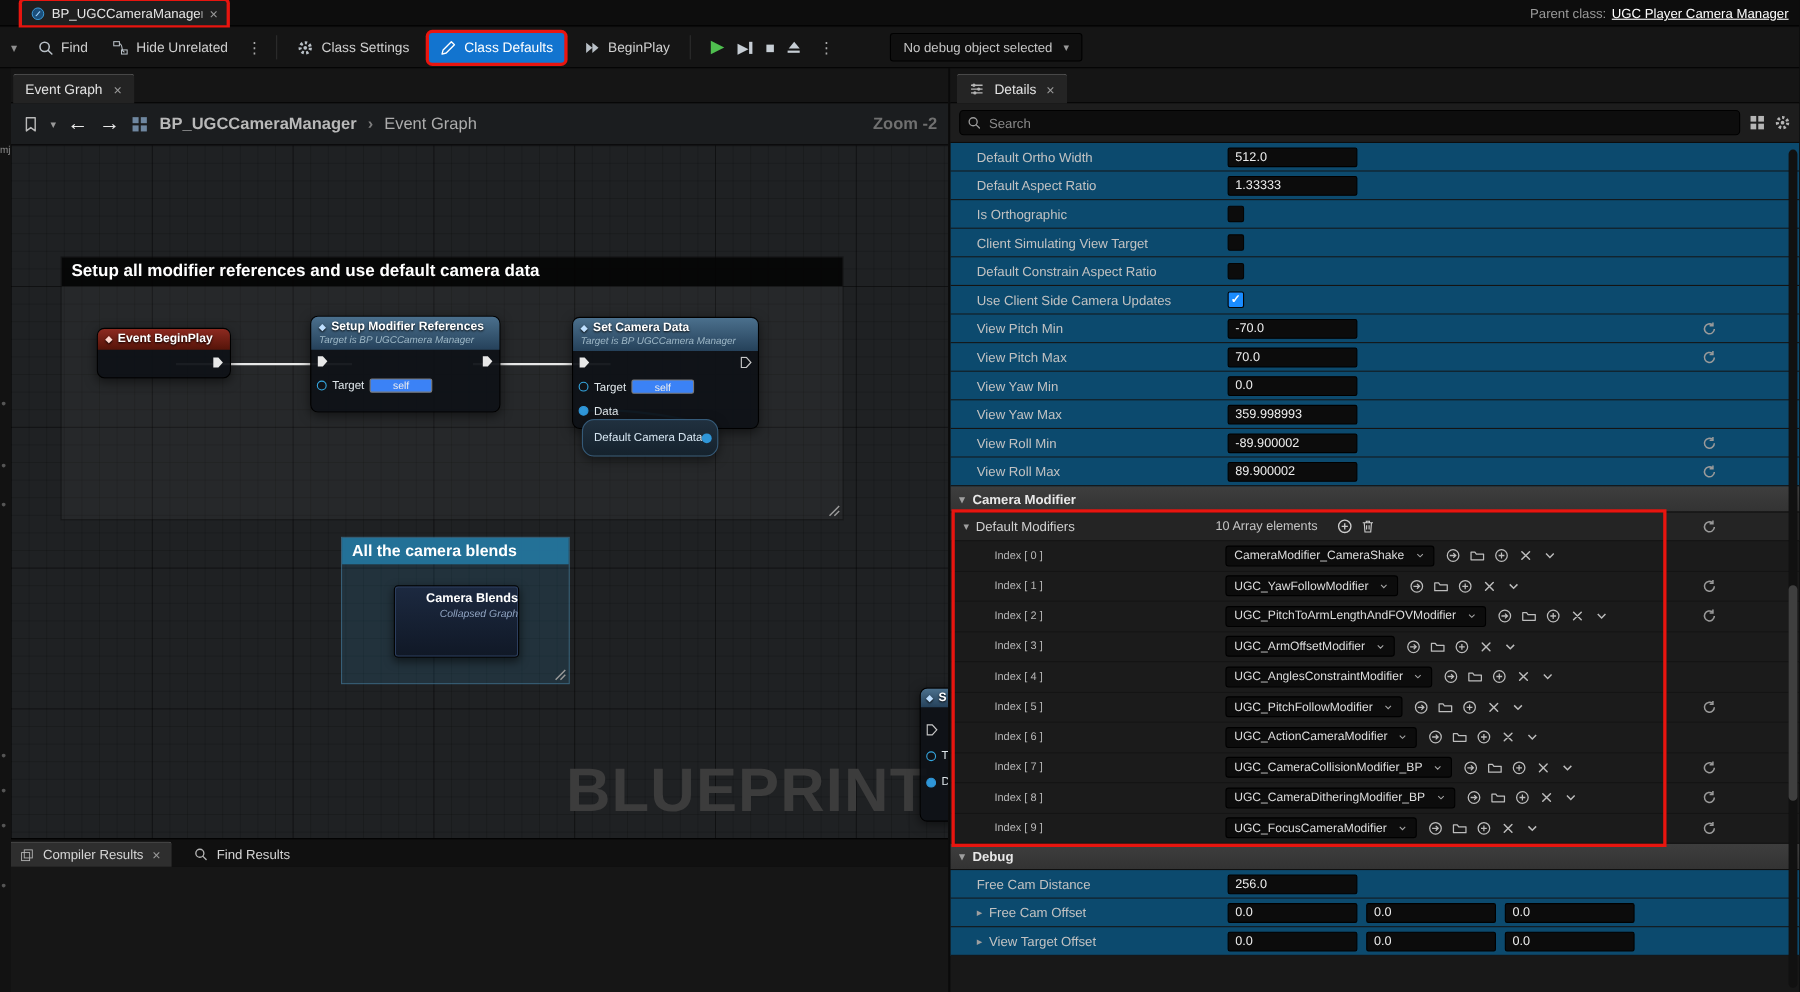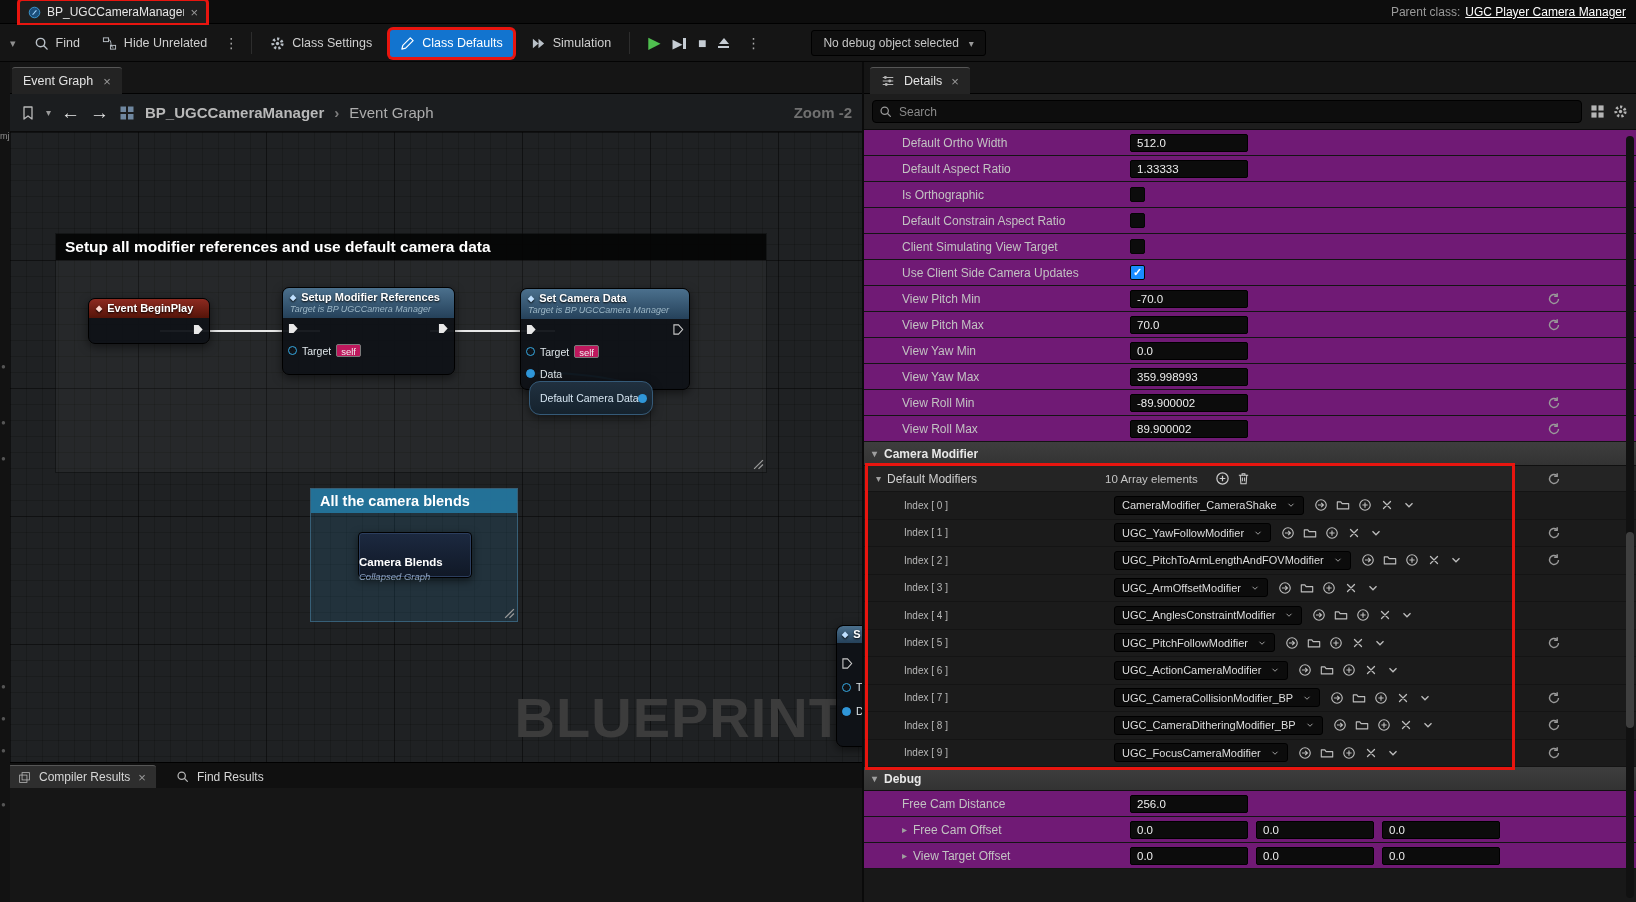--- a/index.html
+++ b/index.html
@@ -78,27 +78,27 @@
   .nhead.red{background:linear-gradient(180deg,#8d2a20,#551409)}
   .nhead.fn{background:linear-gradient(180deg,#4b708d,#25415a)}
   .nicon{font-size:8px;color:#ffd9d0}
   .nhead.fn .nicon{color:#bfe0ff}
   .pin-row{position:relative;height:22px;display:flex;align-items:center;gap:5px;padding:0 5px;font-size:10.5px;color:#dfe6ea}
   .pin-row.between{justify-content:space-between}
   .pin-row.end{justify-content:flex-end}
   .exec{width:11px;height:11px;flex:none}
   .pin-dot{width:9px;height:9px;border-radius:50%;border:1.5px solid #35a7e0;flex:none}
   .pin-dot.filled{background:#2f96d8;border-color:#2f96d8}
-  .self-box{border:1px solid #7a7a7a;background:#be185d;color:#eee;font-size:9.5px;padding:0 4px;border-radius:2px;height:13px;line-height:13px}
+  .self-box{border:1px solid #7a7a7a;background:#3b82f6;color:#eee;font-size:9.5px;padding:0 20px;border-radius:2px;height:13px;line-height:13px}
   #node-beginplay{left:78px;top:166px;width:122px;height:46px}
   #node-setup{left:272px;top:155px;width:173px;height:88px}
   #node-setcam{left:510px;top:156px;width:170px;height:102px}
   #node-var{left:519px;top:249px;width:124px;height:22px;border-radius:11px;background:linear-gradient(180deg,#20303f,#15222d);border:1px solid #355a78;display:flex;align-items:center;padding:16px 10px;font-size:10.5px;color:#d6e6f2;white-space:nowrap}
   #node-var .out-dot{position:absolute;right:5px;width:9px;height:9px;border-radius:50%;background:#2f96d8}
-  #node-blends{left:348px;top:400px;width:114px;height:46px;border-radius:4px;background:linear-gradient(180deg,#1c2940,#101826);box-shadow:inset 0 0 0 1px #2c3e5e,0 3px 8px rgba(0,0,0,.5);display:flex;flex-direction:column;align-items:flex-start;padding-top:23px;gap:3px}
+  #node-blends{left:348px;top:400px;width:114px;height:66px;border-radius:4px;background:linear-gradient(180deg,#1c2940,#101826);box-shadow:inset 0 0 0 1px #2c3e5e,0 3px 8px rgba(0,0,0,.5);display:flex;flex-direction:column;align-items:flex-end;padding-top:5px;gap:3px}
   #node-blends .bt{font-size:11.5px;font-weight:bold;color:#fff}
   #node-blends .bs{font-size:9.5px;font-style:italic;color:#8fa3c0}
   #node-clipped{left:826px;top:493px;width:34px;height:122px;overflow:hidden;border-radius:7px 0 0 7px}
   #node-clipped .nhead{padding:2px 5px}
   #node-clipped .pin-row{height:24px}
 
   
   #bottom-tabbar{position:absolute;left:0;top:762px;width:862px;height:26px;background:#101010;border-top:1px solid #000;display:flex;align-items:flex-end;gap:10px;padding:0 8px;z-index:4}
   .btab{display:flex;align-items:center;gap:8px;height:23px;padding:0 10px;font-size:12px;color:#d6d6d6;border-radius:3px 3px 0 0}
   .btab.active{background:#2e2e2e;border-top:1px solid #565656}
@@ -111,21 +111,21 @@
   .details-tab{position:absolute;left:6px;top:5px;height:27px;display:flex;align-items:center;gap:9px;padding:0 11px;background:#242424;border-radius:3px 3px 0 0;border-top:1px solid #565656;color:#e3e3e3;font-size:12.5px}
   .details-tab .ic{width:14px;height:14px;color:#b5b5b5}
   #search-row{position:relative;height:36px;background:#1d1d1d;display:flex;align-items:center;gap:8px;padding:0 8px;border-bottom:1px solid #0c0c0c}
   .search-box{position:relative;flex:1;height:23px}
   .search-box input{width:100%;height:100%;background:#0d0d0d;border:1px solid #000;border-radius:4px;color:#ddd;font-size:12px;padding:0 8px 0 26px;font-family:"Liberation Sans",sans-serif}
   .search-box input::placeholder{color:#8a8a8a}
   .search-ic{position:absolute;left:7px;top:5px;width:13px;height:13px;color:#9a9a9a}
   .hdr-ic{width:15px;height:15px;color:#b5b5b5;flex:none}
 
   #details-body{position:relative;height:772px;overflow:hidden}
-  .prop-row{display:flex;align-items:center;height:26px;background:#701a75;border-bottom:1px solid #141414;padding-left:38px;position:relative}
+  .prop-row{display:flex;align-items:center;height:26px;background:#0c4a6e;border-bottom:1px solid #141414;padding-left:24px;position:relative}
   .prop-label{width:228px;font-size:12px;color:#c2c2c2;display:flex;align-items:center;gap:6px;white-space:nowrap}
   .prop-value{display:flex;align-items:flex-end}
   .ue-input{width:118px;height:18px;background:#0c0c0c;border:1px solid #000;border-radius:2px;color:#eee;font-size:11.5px;padding:0 6px;font-family:"Liberation Sans",sans-serif}
   .vec-input{margin-right:8px}
   .ue-checkbox{width:15px;height:15px;background:#0c0c0c;border:1px solid #040404;border-radius:2px;display:flex;align-items:center;justify-content:center}
   .ue-checkbox.checked{background:#1a8cff}
   .ue-checkbox .tick{color:#fff;font-size:11px;line-height:1;font-weight:bold}
   .caret{color:#9f9f9f;font-size:10px;flex:none}
   .cat-row{height:24px;background:linear-gradient(#3e3e3e,#333);display:flex;align-items:center;gap:7px;padding-left:8px;font-weight:bold;font-size:12px;color:#e8e8e8;border-bottom:1px solid #101010}
   .array-row{height:26px;background:#242424;display:flex;align-items:center;gap:6px;padding-left:12px;border-bottom:1px solid #141414;position:relative}
@@ -205,21 +205,21 @@
           </svg>
         </span>
       <span>Class Defaults</span>
     </div>
     <div class="tb-btn">
       <span class="ic">
           <svg viewBox="0 0 16 16">
             <path d="M2 3v10l6-5zM8 3v10l6-5z" fill="currentColor"></path>
           </svg>
         </span>
-      <span>Simulation</span>
+      <span>BeginPlay</span>
     </div>
     <span class="tb-sep"></span>
     <div class="media">
       <span class="play-ic">▶</span>
       <span class="step-ic">
           <span>▶</span>
           <span class="step-bar"></span>
         </span>
       <span class="stop-ic">■</span>
       <span class="eject-ic">
@@ -492,27 +492,27 @@
               <input class="ue-input" value="1.33333" style="">
             </div>
           </div>
           <div class="prop-row">
             <div class="prop-label">Is Orthographic</div>
             <div class="prop-value">
               <div class="ue-checkbox"></div>
             </div>
           </div>
           <div class="prop-row">
+            <div class="prop-label">Client Simulating View Target</div>
+            <div class="prop-value">
+              <div class="ue-checkbox"></div>
+            </div>
+          </div>
+          <div class="prop-row">
             <div class="prop-label">Default Constrain Aspect Ratio</div>
-            <div class="prop-value">
-              <div class="ue-checkbox"></div>
-            </div>
-          </div>
-          <div class="prop-row">
-            <div class="prop-label">Client Simulating View Target</div>
             <div class="prop-value">
               <div class="ue-checkbox"></div>
             </div>
           </div>
           <div class="prop-row">
             <div class="prop-label">Use Client Side Camera Updates</div>
             <div class="prop-value">
               <div class="ue-checkbox checked">
                 <span class="tick">✓</span>
               </div>

